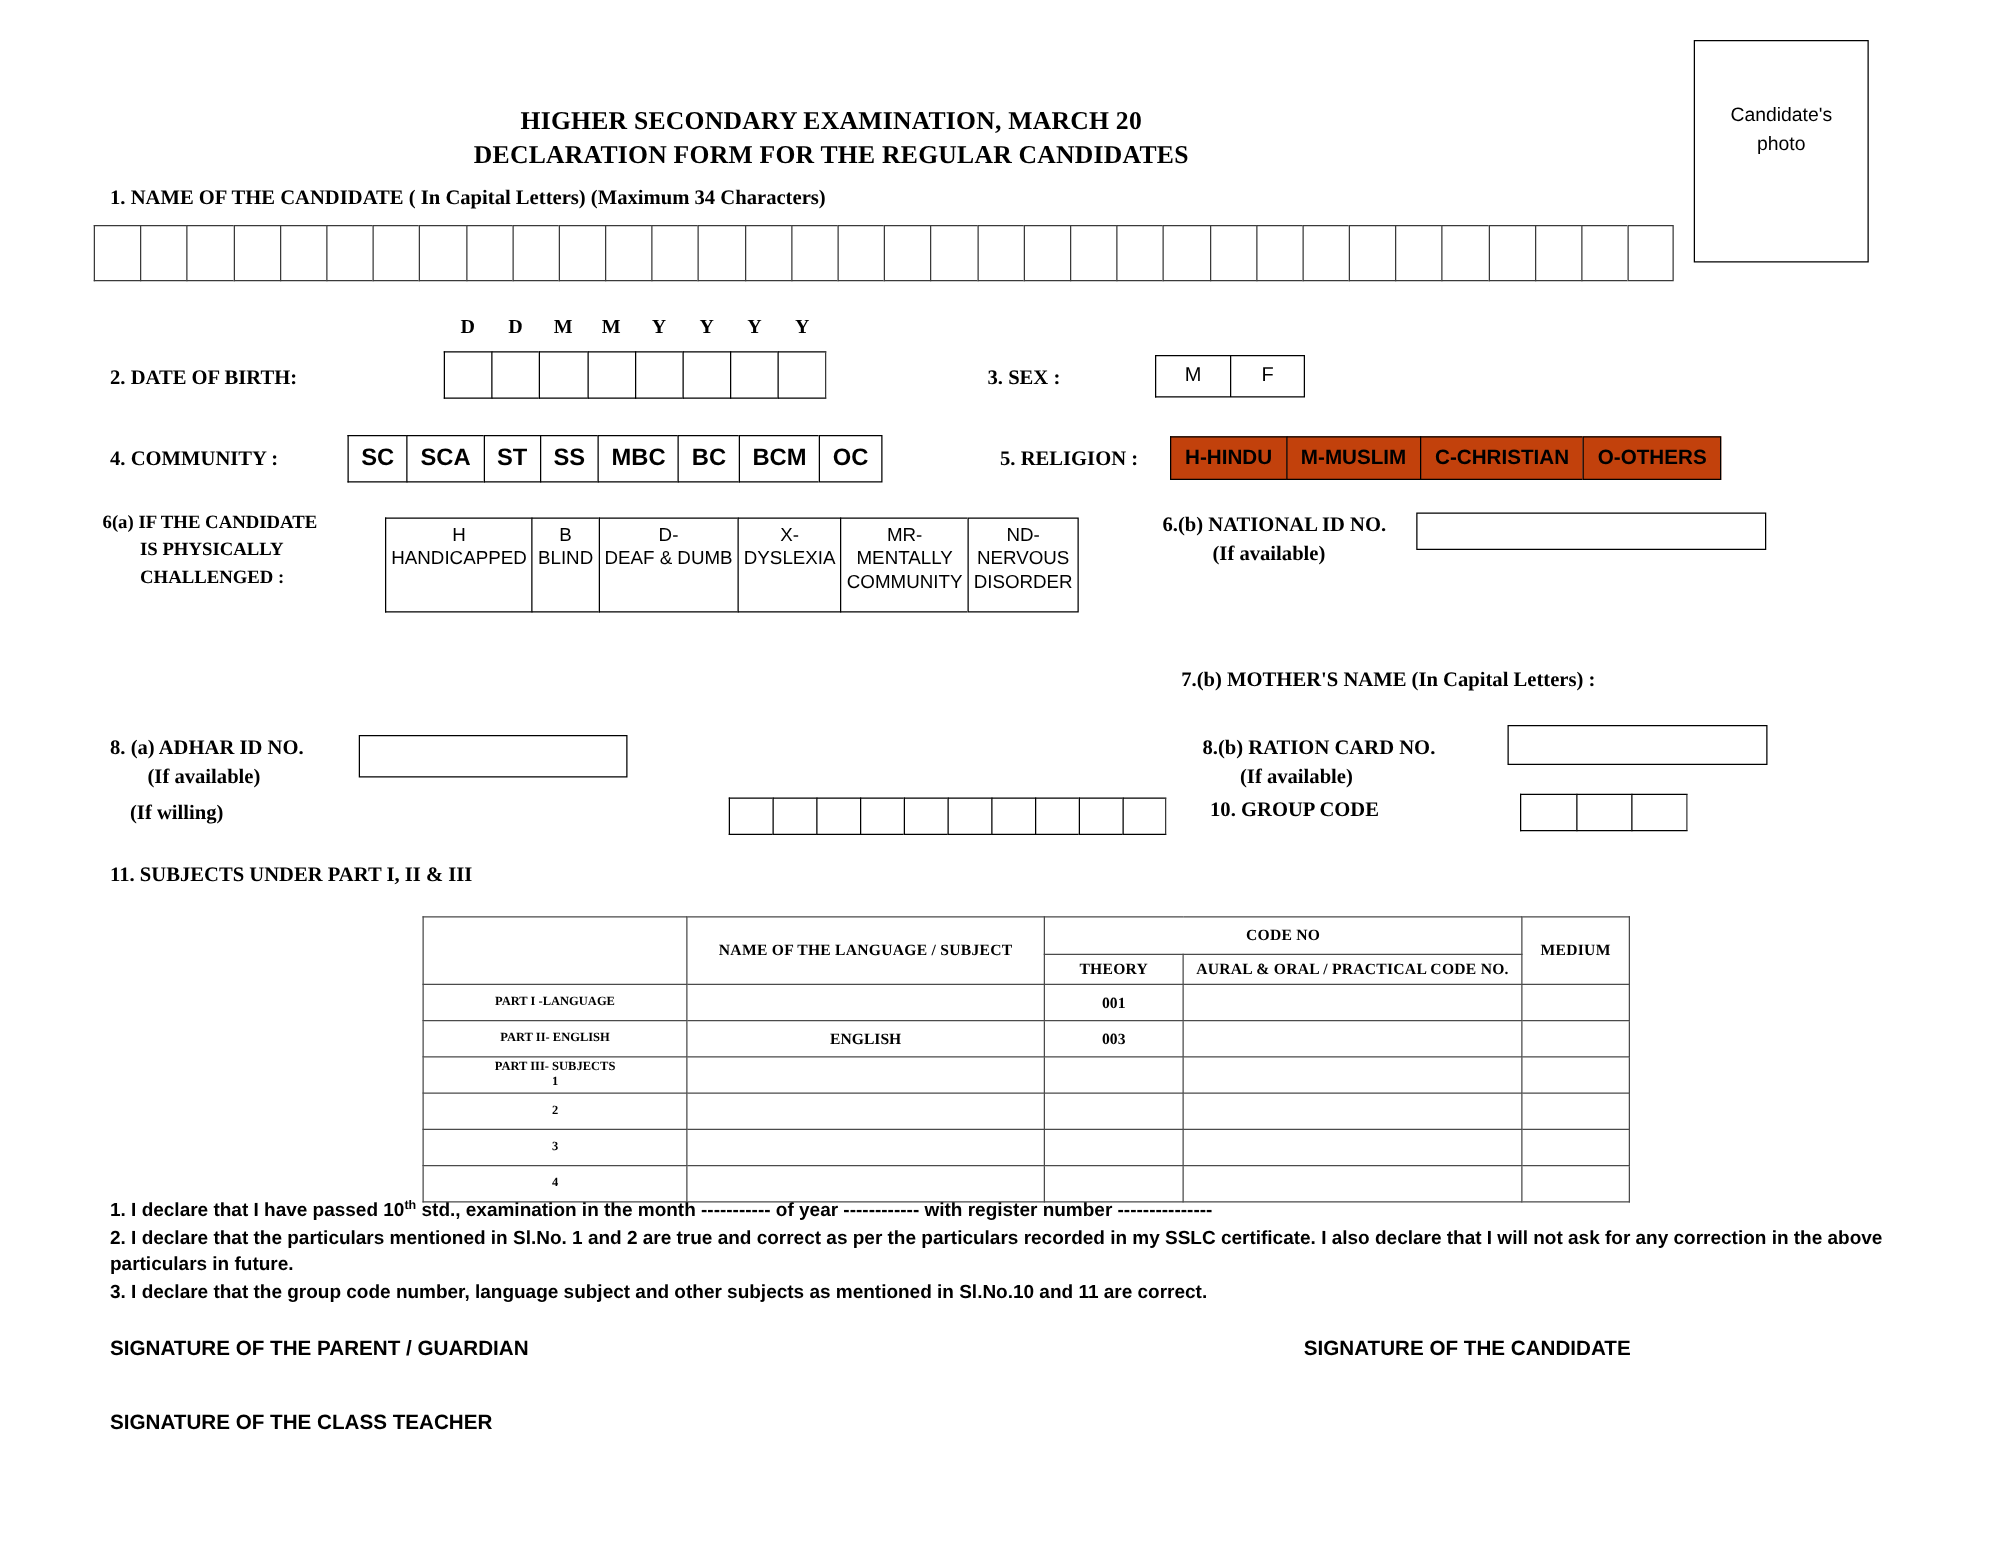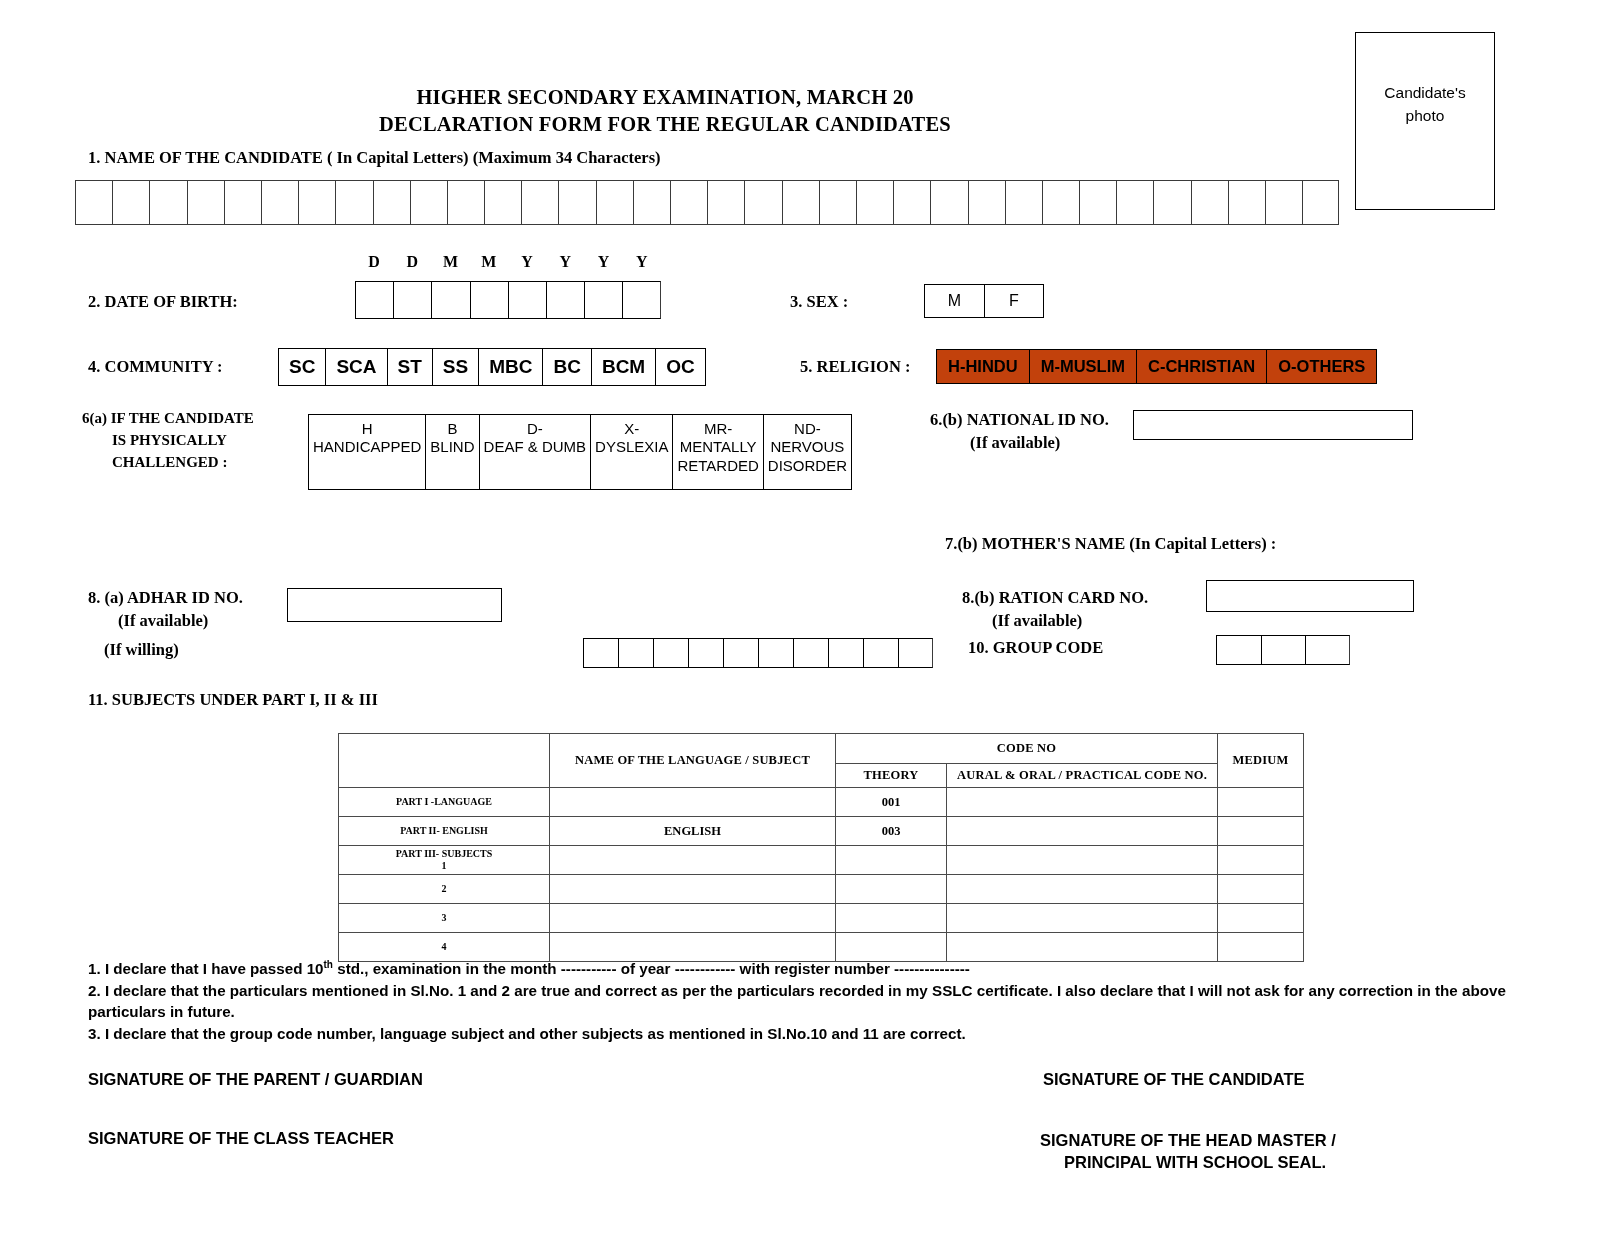--- a/index.html
+++ b/index.html
@@ -358,21 +358,21 @@
         <span>D-</span>
         <span>DEAF &amp; DUMB</span>
       </div>
       <div class="cell">
         <span>X-</span>
         <span>DYSLEXIA</span>
       </div>
       <div class="cell">
         <span>MR-</span>
         <span>MENTALLY</span>
-        <span>RETARDED</span>
+        <span>COMMUNITY</span>
       </div>
       <div class="cell">
         <span>ND-</span>
         <span>NERVOUS</span>
         <span>DISORDER</span>
       </div>
     </div>
 
   <div class="abs" style="left:930px; top:408px; line-height:1.4;">
     <div class="lbl">6.(b)  NATIONAL ID NO.</div>
@@ -493,18 +493,14 @@
 
   <div class="abs decl">
     <p><span>1. I declare that I have passed 10</span><sup>th</sup><span> std., examination in the month ----------- of year ------------  with register number ---------------</span></p>
     <p>2. I declare that the  particulars mentioned in Sl.No. 1 and 2 are true and correct as per the particulars recorded in my SSLC certificate.  I also declare that I will not ask for any correction in the above particulars in future.</p>
     <p>3. I declare that the group code number, language subject and other subjects as mentioned in Sl.No.10 and 11 are correct.</p>
   </div>
 
   <div class="abs sig" style="left:88px; top:1070px;">SIGNATURE OF THE PARENT / GUARDIAN</div>
   <div class="abs sig" style="left:1043px; top:1070px;">SIGNATURE OF THE CANDIDATE</div>
   <div class="abs sig" style="left:88px; top:1129px;">SIGNATURE OF THE CLASS TEACHER</div>
-  <div class="abs" style="left:1040px; top:1129px; line-height:1.35;">
-    <div class="sig">SIGNATURE OF THE HEAD  MASTER /</div>
-    <div class="sig" style="padding-left:24px;">PRINCIPAL WITH SCHOOL SEAL.</div>
-  </div>
 
 </div>
 
 </body></html>

